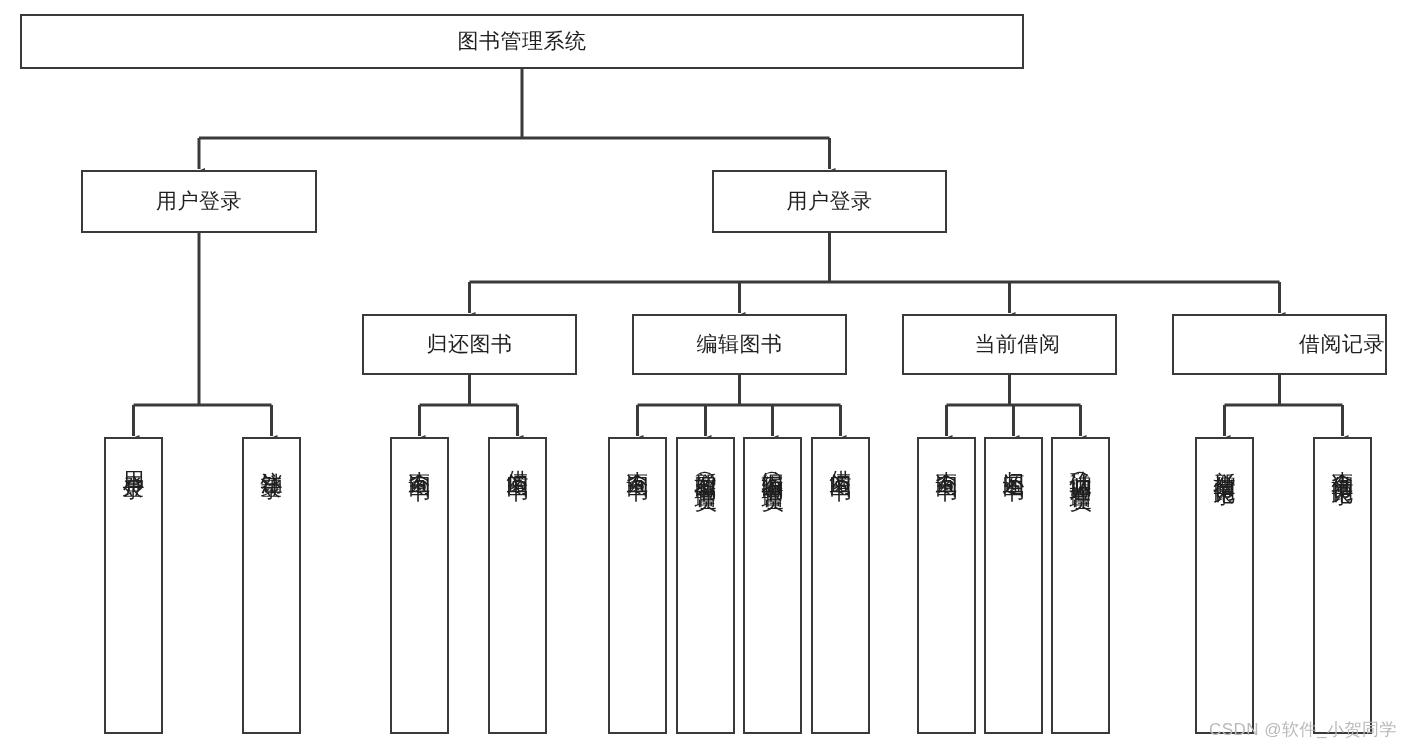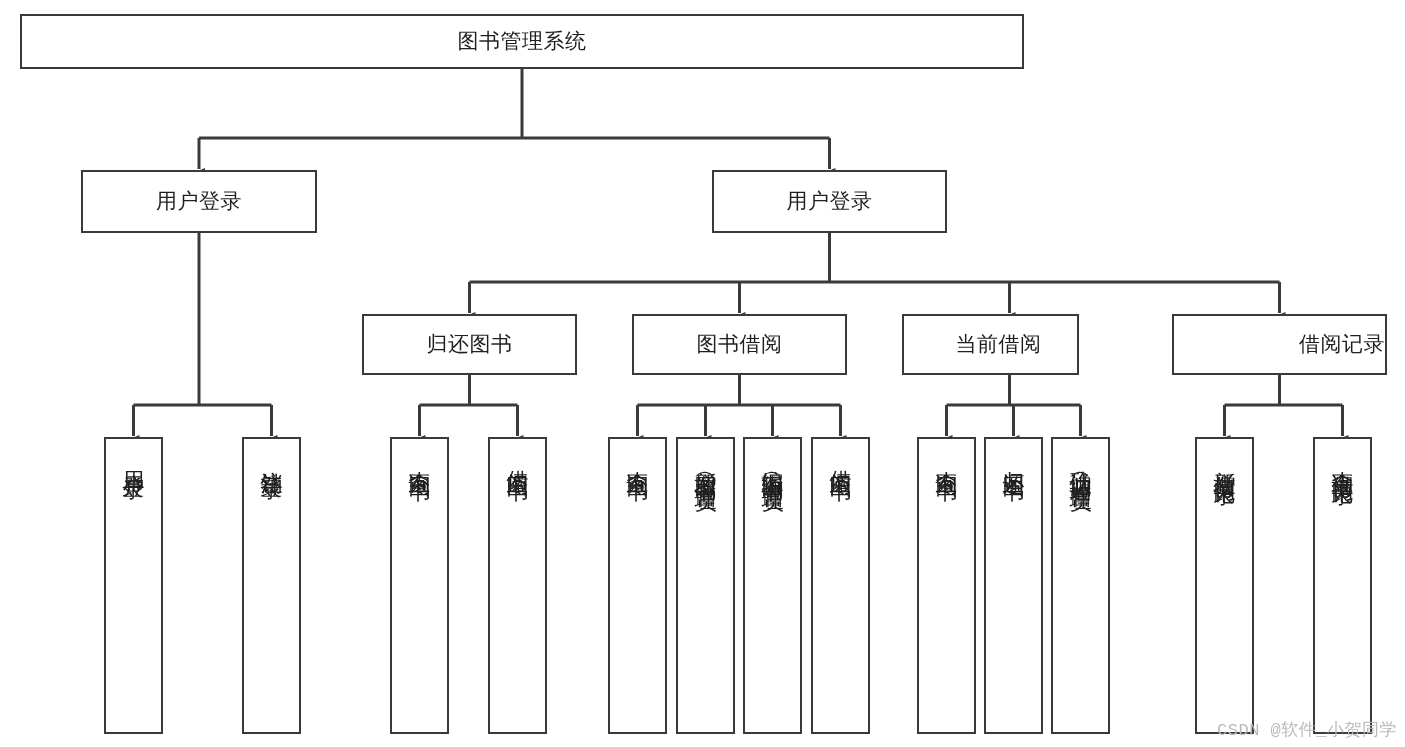--- a/index.html
+++ b/index.html
@@ -56,21 +56,20 @@
   }
   #watermark {
     position: absolute;
     right: 8px;
     bottom: 6px;
     color: #b9b9b9;
     font-size: 17px;
     letter-spacing: 0.5px;
     white-space: nowrap;
     pointer-events: none;
-    font-family: Liberation Mono, monospace;
   }
 </style>
 </head>
 <body>
 
 <div id="diagram-root">
 
   <svg id="flow-svg" viewBox="0 0 1405 747" xmlns="http://www.w3.org/2000/svg">
     <defs>
       <marker id="arrowhead" markerWidth="10" markerHeight="12" refX="1" refY="6" orient="auto" markerUnits="userSpaceOnUse">
@@ -124,24 +123,24 @@
 
   <div class="node-box" style="left: 712px; top: 170px; width: 235px; height: 63px;">
     <span class="node-label">用户登录</span>
   </div>
 
   <div class="node-box" style="left: 362px; top: 314px; width: 215px; height: 61px;">
     <span class="node-label">归还图书</span>
   </div>
 
   <div class="node-box" style="left: 632px; top: 314px; width: 215px; height: 61px;">
-    <span class="node-label">图书借阅</span>
+    <span class="node-label">编辑图书</span>
   </div>
 
-  <div class="node-box" style="left: 902px; top: 314px; width: 177px; height: 61px; padding-left: 16px;">
+  <div class="node-box" style="left: 902px; top: 314px; width: 215px; height: 61px; padding-left: 16px;">
     <span class="node-label">当前借阅</span>
   </div>
 
   <div class="node-box" style="left: 1172px; top: 314px; width: 215px; height: 61px; justify-content: flex-end;">
     <span class="node-label">借阅记录</span>
   </div>
 
   <div class="node-box vertical" style="left: 104px; top: 437px; width: 59px; height: 297px;">
     <span class="node-label">用户登录</span>
   </div>

